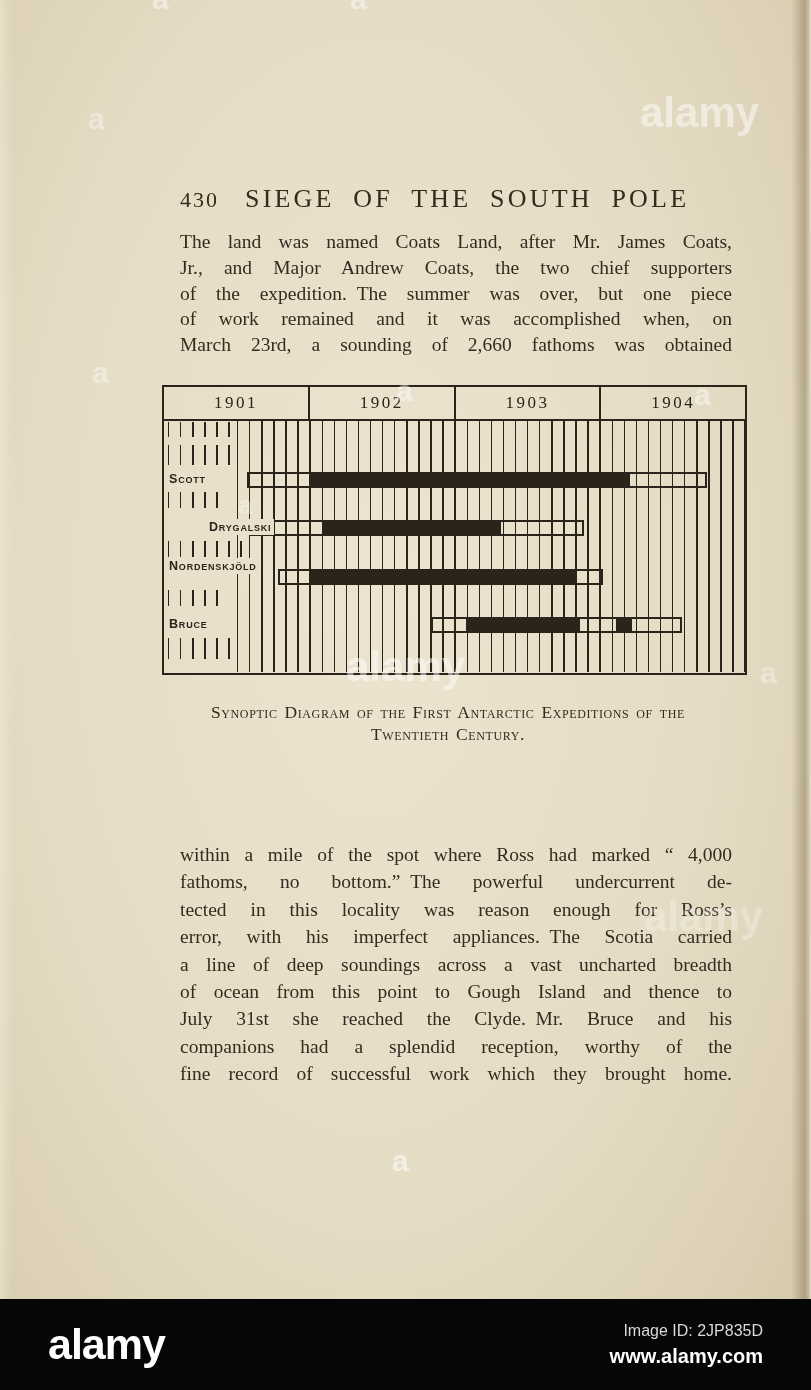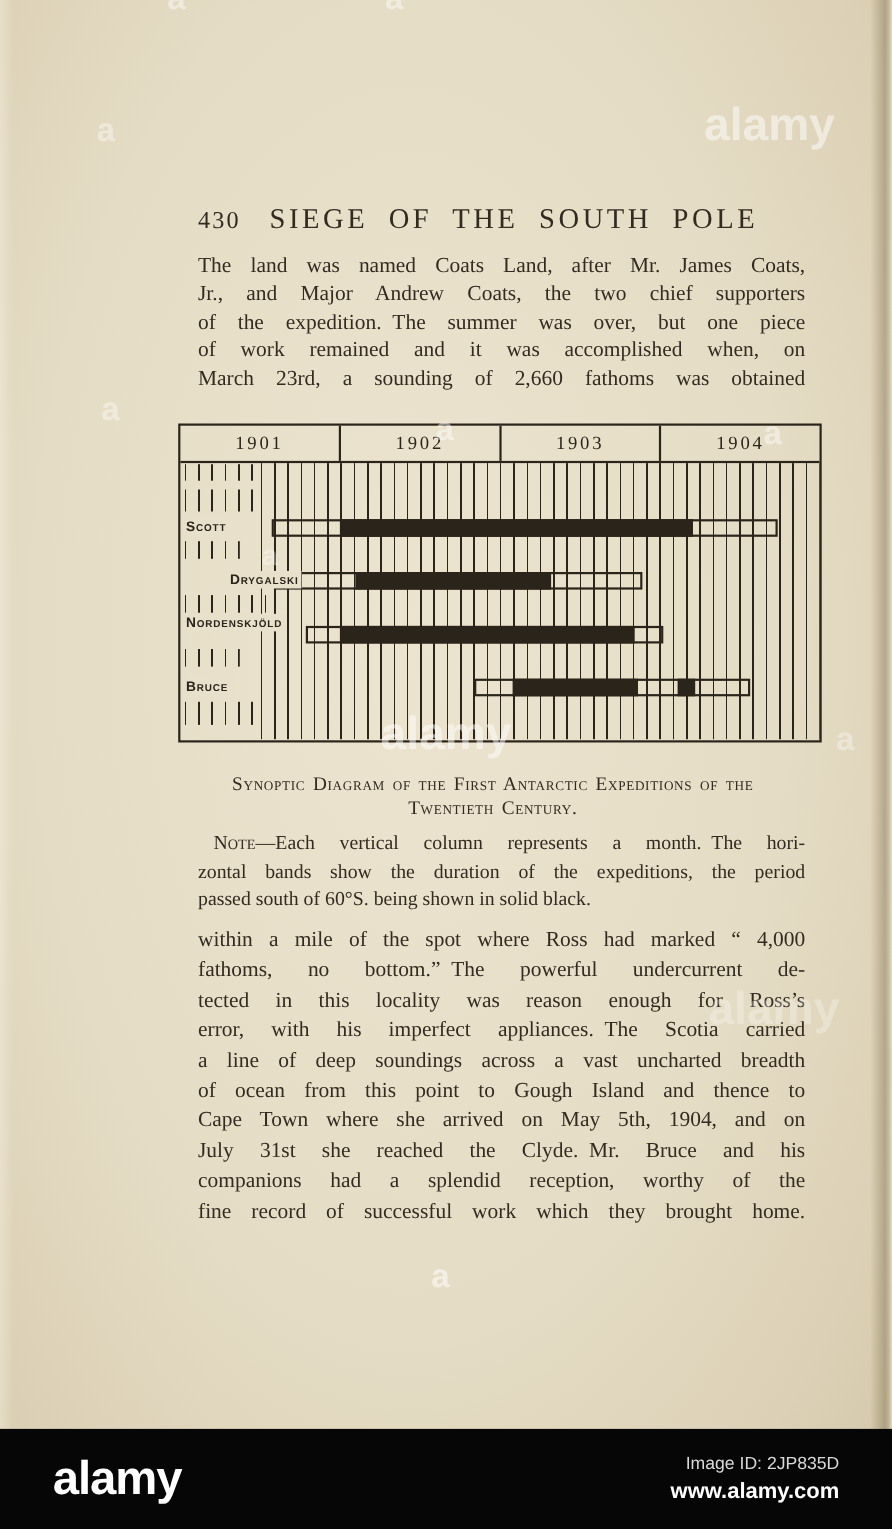--- a/index.html
+++ b/index.html
@@ -125,34 +125,28 @@
         </div>
         <div class="row-label" style="top: 195px;">Bruce</div>
       </div>
   </figure>
 
   <div class="caption">
     <div>Synoptic Diagram of the First Antarctic Expeditions of the</div>
     <div>Twentieth Century.</div>
   </div>
 
-  <div class="note">
-    <div class="jline line1"><span class="sc">Note</span><span>—Each vertical column represents a month. The hori-</span></div>
-    <div class="jline">zontal bands show the duration of the expeditions, the period</div>
-    <div class="jline lastline">passed south of 60°S. being shown in solid black.</div>
-  </div>
 
   <div class="para para2">
     <div class="jline">within a mile of the spot where Ross had marked “ 4,000</div>
     <div class="jline">fathoms, no bottom.” The powerful undercurrent de-</div>
     <div class="jline">tected in this locality was reason enough for Ross’s</div>
     <div class="jline">error, with his imperfect appliances. The Scotia carried</div>
     <div class="jline">a line of deep soundings across a vast uncharted breadth</div>
     <div class="jline">of ocean from this point to Gough Island and thence to</div>
-    <div class="jline">Cape Town where she arrived on May 5th, 1904, and on</div>
     <div class="jline">July 31st she reached the Clyde. Mr. Bruce and his</div>
     <div class="jline">companions had a splendid reception, worthy of the</div>
     <div class="jline">fine record of successful work which they brought home.</div>
   </div>
 
   <div class="edge-shadow"></div>
 
   <footer class="alamy-bar">
     <div class="alamy-logo">alamy</div>
     <div class="footer-right">

